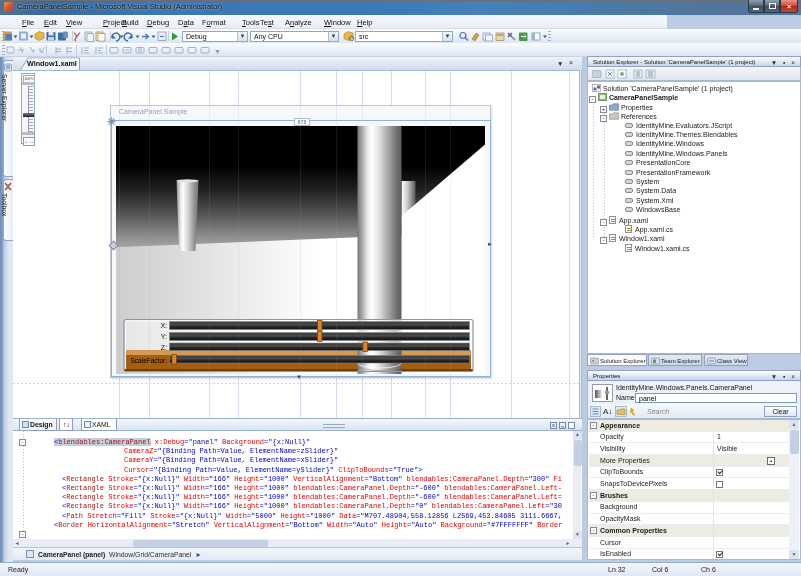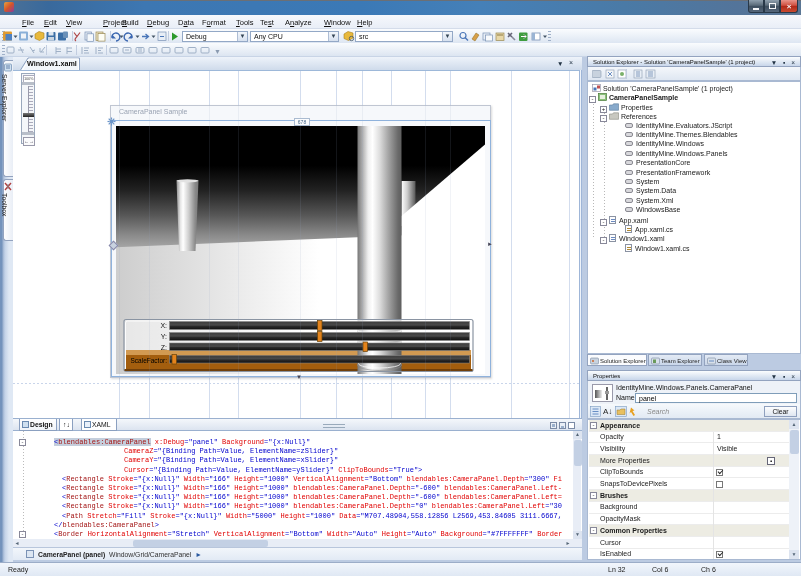--- a/index.html
+++ b/index.html
@@ -4,21 +4,21 @@
 html,body{margin:0;padding:0}
 #app{position:relative;width:801px;height:576px;overflow:hidden;background:#bccbe2;font-family:"Liberation Sans",sans-serif;cursor:default}
 .ab{position:absolute}
 
 #titlebar{left:0;top:0;width:801px;height:15px;background:linear-gradient(90deg,#4e7296 0%,#39699c 6%,#3d77b2 18%,#3b79b6 45%,#4580b8 60%,#4a7aa6 78%,#53749a 92%,#5a7694 100%);border-top:1px solid #6b6f75;box-sizing:border-box}
 #titletext{left:17px;top:2px;font-size:7.5px;color:#0b0b0b;text-shadow:0 0 2px rgba(255,255,255,.8)}
 .winbtn{top:0;height:13px;border:1px solid #283848;border-top:none;box-sizing:border-box;background:linear-gradient(#8fa0ae 0%,#5a6b7a 45%,#3d4e5e 50%,#55667a 100%)}
 #btnclose{background:linear-gradient(#e8948a 0%,#cf5040 45%,#b02818 50%,#c84a30 100%)}
 .wglyph{position:absolute;color:#f4f6f8;font-size:7px;line-height:13px;width:100%;text-align:center;font-weight:bold}
 
-#menubar{left:0;top:15px;width:801px;height:14px;background:linear-gradient(#f6f8fc,#e9eef7);border-bottom:1px solid #d4dcea;box-sizing:border-box}
+#menubar{left:0;top:15px;width:667px;height:14px;background:linear-gradient(#f6f8fc,#e9eef7);border-bottom:1px solid #d4dcea;box-sizing:border-box}
 .mi{position:absolute;top:3px;font-size:7.5px;color:#111}
 
 #tb1{left:0;top:29px;width:801px;height:14px;background:linear-gradient(#fafcfe,#dde6f2)}
 #tb2{left:0;top:43px;width:801px;height:14px;background:linear-gradient(#fafcfe,#dce5f1);border-bottom:1px solid #c8d4e6;box-sizing:border-box}
 .grip{position:absolute;left:2px;top:2px;width:3px;height:10px;background:repeating-linear-gradient(#9fb0c8 0 1px,transparent 1px 3px)}
 .sep{position:absolute;top:2px;width:1px;height:10px;background:#c2cde0}
 .combo{position:absolute;top:1.5px;height:11px;background:#fff;border:1px solid #93a8c6;box-sizing:border-box;font-size:7px;color:#111}
 .combo .tx{position:absolute;left:3px;top:1.5px}
 .dd{position:absolute;right:0;top:0;width:9px;height:100%;background:linear-gradient(#f2f6fb,#d7e1ef);border-left:1px solid #aebdd4;color:#345;font-size:6px;text-align:center;line-height:9px}
 
@@ -59,39 +59,40 @@
 .pval{position:absolute;left:128px;top:1.6px}
 .cbx{position:absolute;left:127px;top:2px;width:7px;height:7px;background:#fff;border:1px solid #777;box-sizing:border-box}
 .cbx.on::after{content:"";position:absolute;left:0.5px;top:0.5px;width:3.5px;height:2px;border-left:1.2px solid #222;border-bottom:1.2px solid #222;transform:rotate(-45deg)}
 
 #statusbar{left:0;top:562px;width:801px;height:14px;background:linear-gradient(#f2f6fc,#dfe8f4);border-top:1px solid #9cadc8;box-sizing:border-box;font-size:7px;color:#222}
 </style></head>
 <body>
 <div id="app">
   <div id="titlebar" class="ab"></div>
   <div id="vsicon" class="ab" style="left:4px;top:2px;width:10px;height:10px;background:linear-gradient(135deg,#e8a33d 0%,#d4542a 50%,#8a3ba0 100%);border-radius:2px"></div>
+  <div id="titletext" class="ab">CameraPanelSample - Microsoft Visual Studio (Administrator)</div>
   <div class="ab winbtn" style="left:748px;width:16px;border-radius:0 0 0 3px">
       <div style="position:absolute;left:4px;top:8px;width:6px;height:2px;background:#f4f6f8"></div>
     </div>
   <div class="ab winbtn" style="left:764px;width:16px">
       <div style="position:absolute;left:4px;top:3px;width:7px;height:6px;border:1px solid #f4f6f8;box-sizing:border-box"></div>
     </div>
   <div class="ab winbtn" id="btnclose" style="left:780px;width:18px;border-radius:0 0 3px 0">
       <div class="wglyph" style="font-size:8px">×</div>
     </div>
   <div id="menubar" class="ab">
     <span class="mi" style="left:22px"><u>F</u>ile</span>
     <span class="mi" style="left:44px"><u>E</u>dit</span>
     <span class="mi" style="left:66px"><u>V</u>iew</span>
     <span class="mi" style="left:103px"><u>P</u>roject</span>
     <span class="mi" style="left:122px"><u>B</u>uild</span>
     <span class="mi" style="left:147px"><u>D</u>ebug</span>
     <span class="mi" style="left:178px">D<u>a</u>ta</span>
     <span class="mi" style="left:202px">F<u>o</u>rmat</span>
-    <span class="mi" style="left:236px"><u>T</u>ools</span>
+    <span class="mi" style="left:242px"><u>T</u>ools</span>
     <span class="mi" style="left:260px">Te<u>s</u>t</span>
     <span class="mi" style="left:285px">A<u>n</u>alyze</span>
     <span class="mi" style="left:324px"><u>W</u>indow</span>
     <span class="mi" style="left:357px"><u>H</u>elp</span>
   </div>
   <div id="tb1" class="ab">
     <div class="grip"></div>
     <svg class="ab" style="left:3px;top:2px" width="178" height="11" viewBox="0 0 178 11">
       <rect x="0" y="0.5" width="9" height="9" rx="1" fill="#e09a30"></rect>
         <rect x="2.5" y="3" width="6.5" height="6.5" fill="#4f81c0"></rect>
@@ -388,21 +389,20 @@
       <div id="codelines">
         <div class="cl" style="padding-left:41px"><span class="br" style="background:#c4cedc">&lt;</span><span class="tag" style="background:#c4cedc">blendables:CameraPanel</span> <span class="att">x:Debug</span><span class="val">="panel"</span> <span class="att">Background</span><span class="val">="{x:Null}"</span></div>
         <div class="cl" style="padding-left:111px"><span class="att">CameraZ</span><span class="val">="{Binding Path=Value, ElementName=zSlider}"</span></div>
         <div class="cl" style="padding-left:111px"><span class="att">CameraY</span><span class="val">="{Binding Path=Value, ElementName=xSlider}"</span></div>
         <div class="cl" style="padding-left:111px"><span class="att">Cursor</span><span class="val">="{Binding Path=Value, ElementName=ySlider}"</span> <span class="att">ClipToBounds</span><span class="val">="True"</span><span class="br">&gt;</span></div>
         <div class="cl" style="padding-left:49px"><span class="br">&lt;</span><span class="tag">Rectangle</span> <span class="att">Stroke</span><span class="val">="{x:Null}"</span> <span class="att">Width</span><span class="val">="166"</span> <span class="att">Height</span><span class="val">="1000"</span> <span class="att">VerticalAlignment</span><span class="val">="Bottom"</span> <span class="att">blendables:CameraPanel.Depth</span><span class="val">="300"</span> <span class="att">Fi</span></div>
         <div class="cl" style="padding-left:49px"><span class="br">&lt;</span><span class="tag">Rectangle</span> <span class="att">Stroke</span><span class="val">="{x:Null}"</span> <span class="att">Width</span><span class="val">="166"</span> <span class="att">Height</span><span class="val">="1000"</span> <span class="att">blendables:CameraPanel.Depth</span><span class="val">="-600"</span> <span class="att">blendables:CameraPanel.Left-</span></div>
         <div class="cl" style="padding-left:49px"><span class="br">&lt;</span><span class="tag">Rectangle</span> <span class="att">Stroke</span><span class="val">="{x:Null}"</span> <span class="att">Width</span><span class="val">="166"</span> <span class="att">Height</span><span class="val">="1000"</span> <span class="att">blendables:CameraPanel.Depth</span><span class="val">="-600"</span> <span class="att">blendables:CameraPanel.Left=</span></div>
         <div class="cl" style="padding-left:49px"><span class="br">&lt;</span><span class="tag">Rectangle</span> <span class="att">Stroke</span><span class="val">="{x:Null}"</span> <span class="att">Width</span><span class="val">="166"</span> <span class="att">Height</span><span class="val">="1000"</span> <span class="att">blendables:CameraPanel.Depth</span><span class="val">="0"</span> <span class="att">blendables:CameraPanel.Left</span><span class="val">="30</span></div>
         <div class="cl" style="padding-left:49px"><span class="br">&lt;</span><span class="tag">Path</span> <span class="att">Stretch</span><span class="val">="Fill"</span> <span class="att">Stroke</span><span class="val">="{x:Null}"</span> <span class="att">Width</span><span class="val">="5000"</span> <span class="att">Height</span><span class="val">="1000"</span> <span class="att">Data</span><span class="val">="M707.48904,558.12856 L2569,453.84605 3111.6667,</span></div>
-        <div class="cl" style="padding-left:41px"><span class="br">&lt;/</span><span class="tag">blendables:CameraPanel</span><span class="br">&gt;</span></div>
         <div class="cl" style="padding-left:41px"><span class="br">&lt;</span><span class="tag">Border</span> <span class="att">HorizontalAlignment</span><span class="val">="Stretch"</span> <span class="att">VerticalAlignment</span><span class="val">="Bottom"</span> <span class="att">Width</span><span class="val">="Auto"</span> <span class="att">Height</span><span class="val">="Auto"</span> <span class="att">Background</span><span class="val">="#7FFFFFFF"</span> <span class="att">Border</span></div>
       </div>
       <div class="ab" style="left:560px;top:0;width:8px;height:108px;background:#e8edf6">
         <div class="ab" style="left:0;top:0;width:9px;height:8px;background:#dde4f0;font-size:5px;text-align:center;color:#567">▲</div>
         <div class="ab" style="left:0.5px;top:9px;width:8px;height:26px;background:#c3d0e4;border-radius:2px"></div>
         <div class="ab" style="left:0;top:100px;width:9px;height:8px;background:#dde4f0;font-size:5px;text-align:center;color:#567">▼</div>
       </div>
     </div>
     <div id="hscroll">
       <div class="ab" style="left:0;top:0;width:8px;height:8px;font-size:5px;color:#567;text-align:center;line-height:8px">◄</div>

